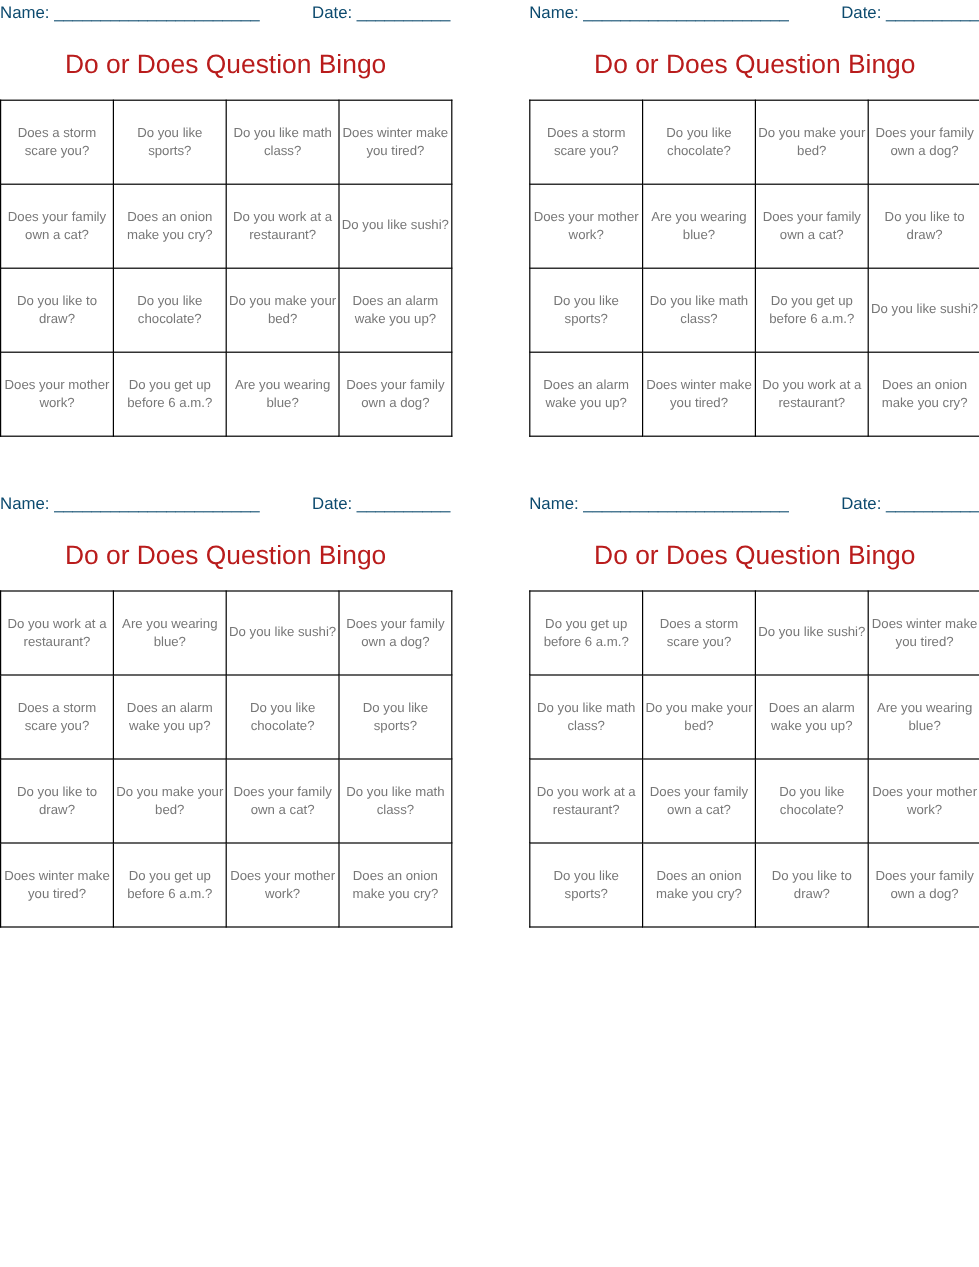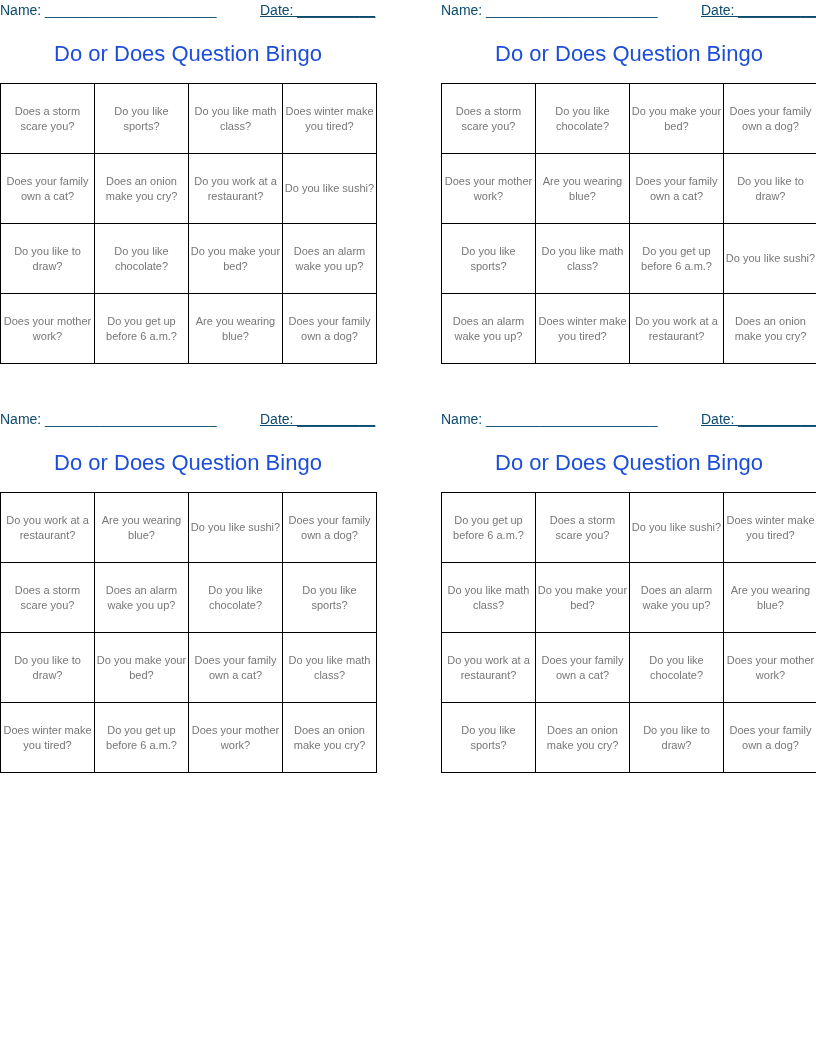--- a/index.html
+++ b/index.html
@@ -30,30 +30,29 @@
     }
     .name-field {
       position: absolute;
       left: 0;
       top: 2px;
     }
     .date-field {
       position: absolute;
       left: 260px;
       top: 2px;
-      text-decoration: underline;
     }
     .title {
       position: absolute;
       top: 41px;
       left: 0;
       width: 376px;
       text-align: center;
       font-size: 22px;
-      color: #1d4ed8;
+      color: #b91c1c;
       white-space: nowrap;
     }
     table.bingo {
       position: absolute;
       top: 83px;
       left: 0;
       border-collapse: collapse;
       table-layout: fixed;
       width: 375px;
       border-radius: 19px;

